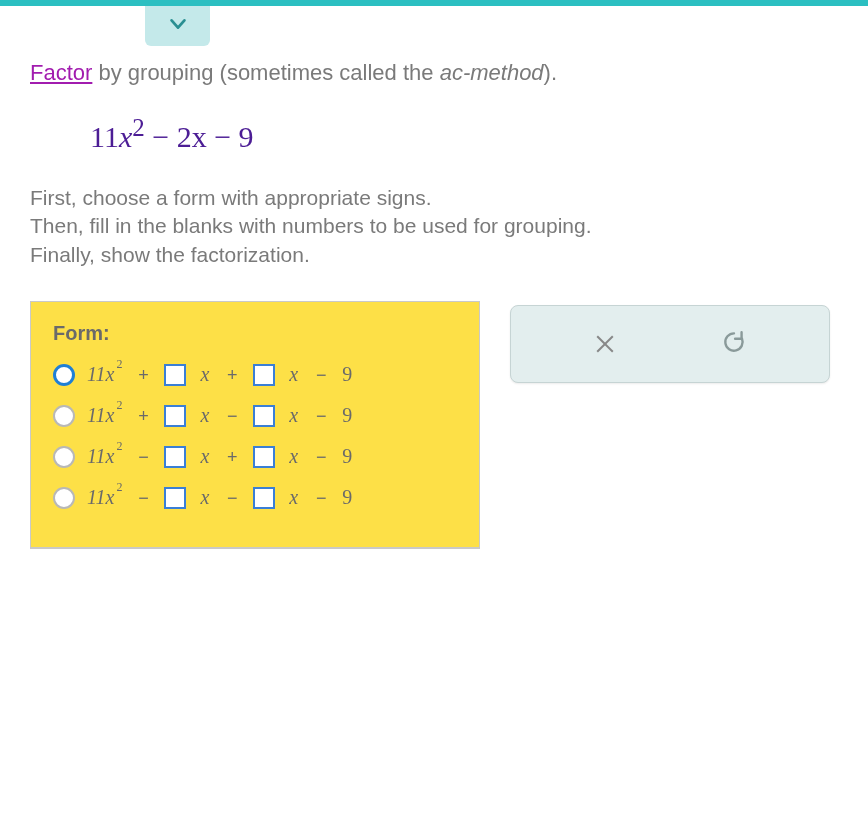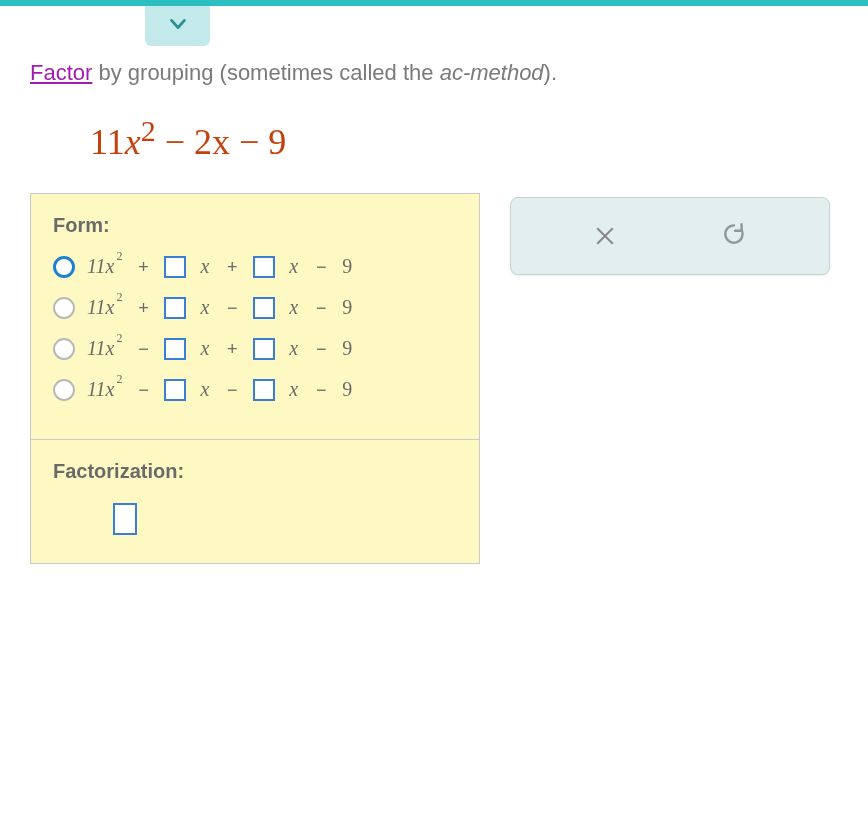--- a/index.html
+++ b/index.html
@@ -41,22 +41,22 @@
     text-decoration: underline;
     font-size: 22px;
     font-weight: 400;
   }
   .intro-line {
     font-size: 22px;
     color: #7a7a7a;
     margin-bottom: 28px;
   }
   .expression {
-    font-size: 36px;
-    color: #c2410c;
+    font-size: 30px;
+    color: #4c1d95;
     margin-left: 60px;
     margin-bottom: 30px;
     font-family: 'Times New Roman', serif;
   }
   .expression .sq {
     font-family: 'Times New Roman', serif;
   }
   .instructions {
     font-size: 21px;
     color: #7a7a7a;
@@ -64,21 +64,21 @@
     margin-bottom: 32px;
   }
   .work-row {
     display: flex;
     align-items: flex-start;
     gap: 30px;
   }
   .form-box {
     border: 1px solid #c9c9c9;
     width: 450px;
-    background: #fef9c3;
+    background: #fde047;
   }
   .form-top {
     padding: 20px 22px 20px 22px;
     border-bottom: 1px solid #c9c9c9;
   }
   .form-title {
     font-size: 20px;
     color: #6a6a6a;
     font-weight: bold;
     margin-bottom: 18px;
@@ -188,20 +188,25 @@
 <div class="content">
 
   <p class="intro-line">
     <span class="factor-link">Factor</span><span> by grouping (sometimes called the </span><i>ac-method</i><span>).</span>
   </p>
 
   <div class="expression">
     <span class="sq">11</span><i>x</i><sup>2</sup><span> − 2x − 9</span>
   </div>
 
+  <div class="instructions">
+    <div>First, choose a form with appropriate signs.</div>
+    <div>Then, fill in the blanks with numbers to be used for grouping.</div>
+    <div>Finally, show the factorization.</div>
+  </div>
 
   <div class="work-row">
 
     <div class="form-box">
       <div class="form-top">
         <div class="form-title">Form:</div>
         <div id="options-holder">
             <div class="opt-row">
               <span class="radio selected"></span>
               <span class="term">
@@ -256,24 +261,20 @@
               <span class="op">−</span>
               <span class="blank"></span>
               <span class="var">x</span>
               <span class="op">−</span>
               <span class="blank"></span>
               <span class="var">x</span>
               <span class="op">−</span>
               <span class="const">9</span>
             </div>
           </div>
-      </div>
-      <div class="factorization">
-        <div class="fact-title">Factorization:</div>
-        <div class="fact-blank"></div>
       </div>
     </div>
 
     <div class="feedback-box">
       <span class="fb-x"></span>
       <span class="fb-reset">
         <svg viewBox="0 0 24 24">
             <path d="M12 4a8 8 0 1 0 7.4 5" fill="none" stroke="#8a9a9a" stroke-width="2.2" stroke-linecap="round"></path>
             <path d="M19 3v6h-6" fill="none" stroke="#8a9a9a" stroke-width="2.2" stroke-linecap="round" stroke-linejoin="round"></path>
           </svg>

